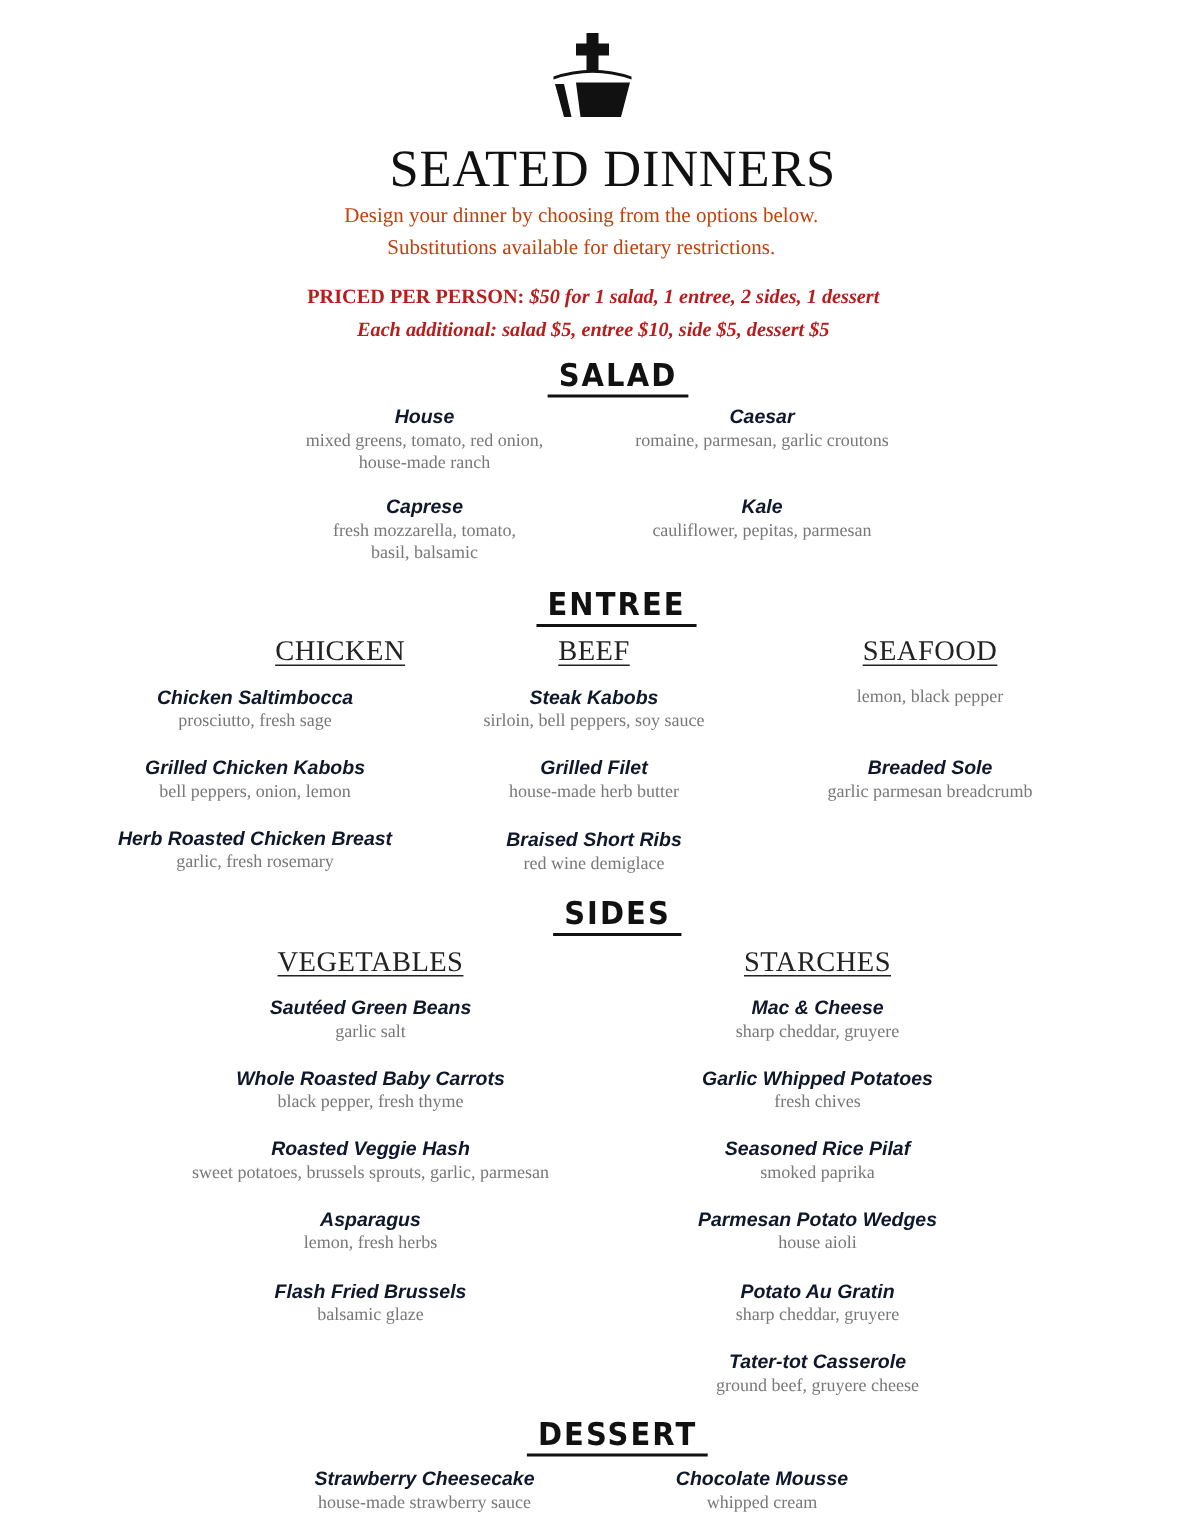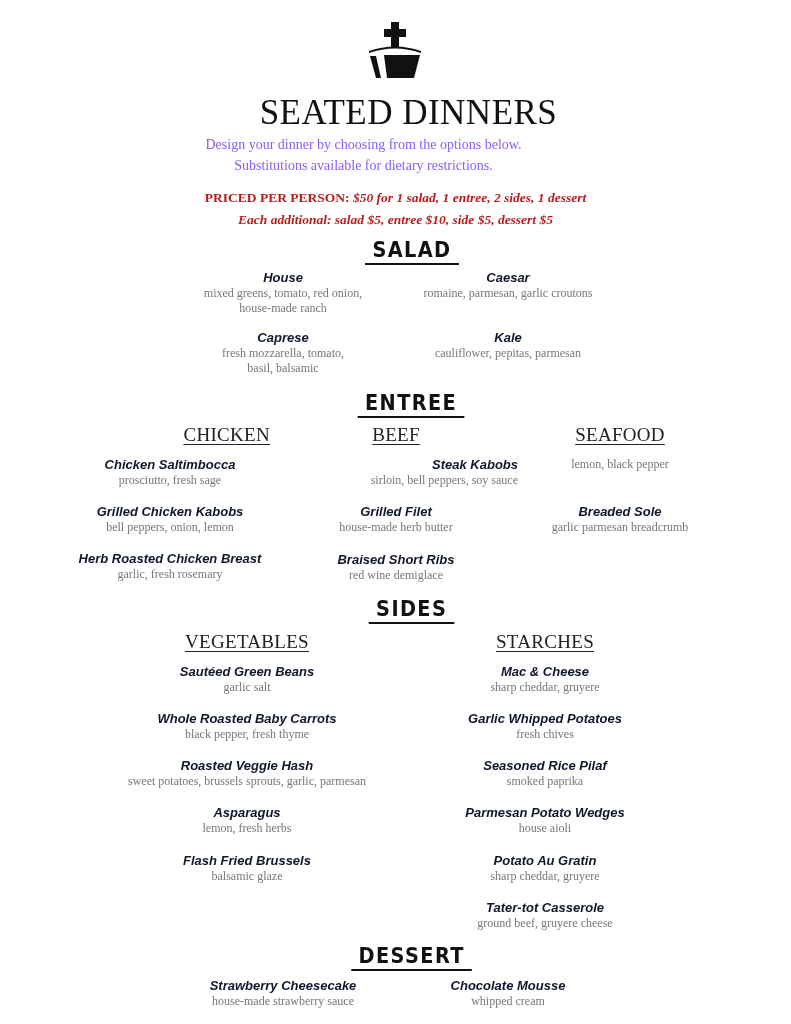--- a/index.html
+++ b/index.html
@@ -1,21 +1,21 @@
 <!DOCTYPE html>
 <html><head>
 <meta charset="utf-8">
 <style>
   html, body { margin:0; padding:0; background:#ffffff; }
   body { width:791px; height:1024px; position:relative; overflow:hidden; color:#111; }
   .logo { position:absolute; left:366px; top:22px; width:58px; height:58px; }
   .title { position:absolute; left:0; width:791px; top:93px; text-align:center;
     font-family:"Liberation Serif", "DejaVu Serif", serif; font-size:35px; letter-spacing:0.5px; color:#111;padding-left:13px; }
   .intro { position:absolute; left:0; width:727px; text-align:center;
-    font-family:"Liberation Serif", "DejaVu Serif", serif; font-size:14px; color:#8b5cf6; }
+    font-family:"Liberation Serif", "DejaVu Serif", serif; font-size:14px; color:#c2410c;padding-left:24px; }
   .price { position:absolute; left:0; width:791px; text-align:center;
     font-family:"Liberation Serif", "DejaVu Serif", serif; font-size:13.5px; font-weight:bold; color:#b91c1c; }
   .price i { font-style:italic; }
   .section-head { position:absolute; left:16px; width:791px; text-align:center; }
   .section-head span { display:inline-block; font-family:"DejaVu Sans", "Liberation Sans", sans-serif;
     font-weight:bold; font-size:21px; letter-spacing:1.5px; color:#111; border-bottom:2px solid #111;
     padding:0 8px 1px 8px; line-height:24px; transform:scaleX(0.92); }
   .cat { position:absolute; text-align:center; font-family:"Liberation Serif", "DejaVu Serif", serif;
     font-size:19px; color:#222; text-decoration:underline; text-underline-offset:3px; text-decoration-thickness:1px; letter-spacing:0.3px; }
   .item { position:absolute; text-align:center; }
@@ -79,21 +79,21 @@
 </div>
 <div class="item" style="left:60px; width:220px; top:504px;">
   <div class="name">Grilled Chicken Kabobs</div>
   <div class="desc">bell peppers, onion, lemon</div>
 </div>
 <div class="item" style="left:60px; width:220px; top:551px;">
   <div class="name">Herb Roasted Chicken Breast</div>
   <div class="desc">garlic, fresh rosemary</div>
 </div>
 
-<div class="item" style="left:298px; width:220px; top:457px;text-align:right;">
+<div class="item" style="left:286px; width:220px; top:457px;">
   <div class="name">Steak Kabobs</div>
   <div class="desc">sirloin, bell peppers, soy sauce</div>
 </div>
 <div class="item" style="left:286px; width:220px; top:504px;">
   <div class="name">Grilled Filet</div>
   <div class="desc">house-made herb butter</div>
 </div>
 <div class="item" style="left:286px; width:220px; top:552px;">
   <div class="name">Braised Short Ribs</div>
   <div class="desc">red wine demiglace</div>

